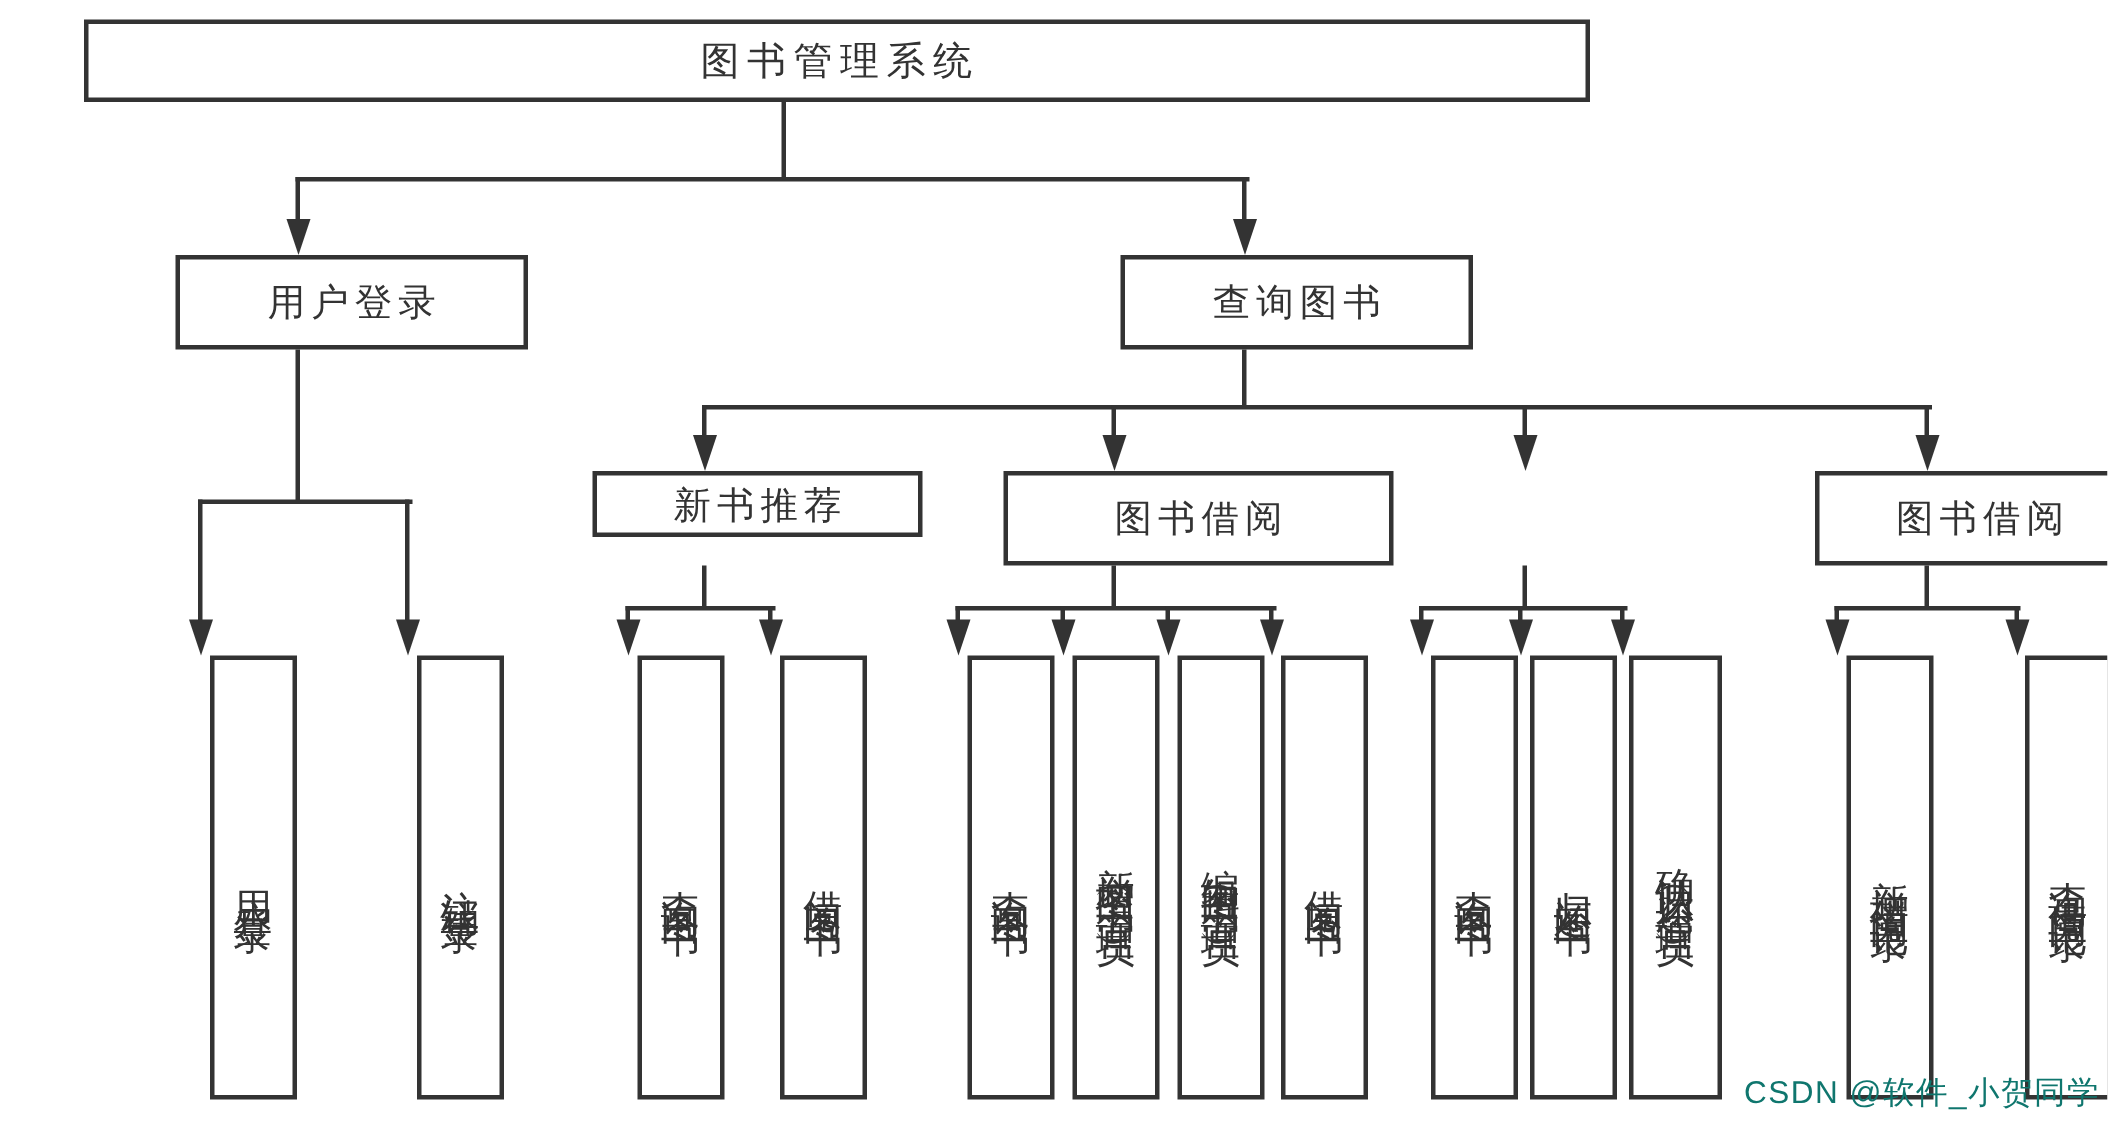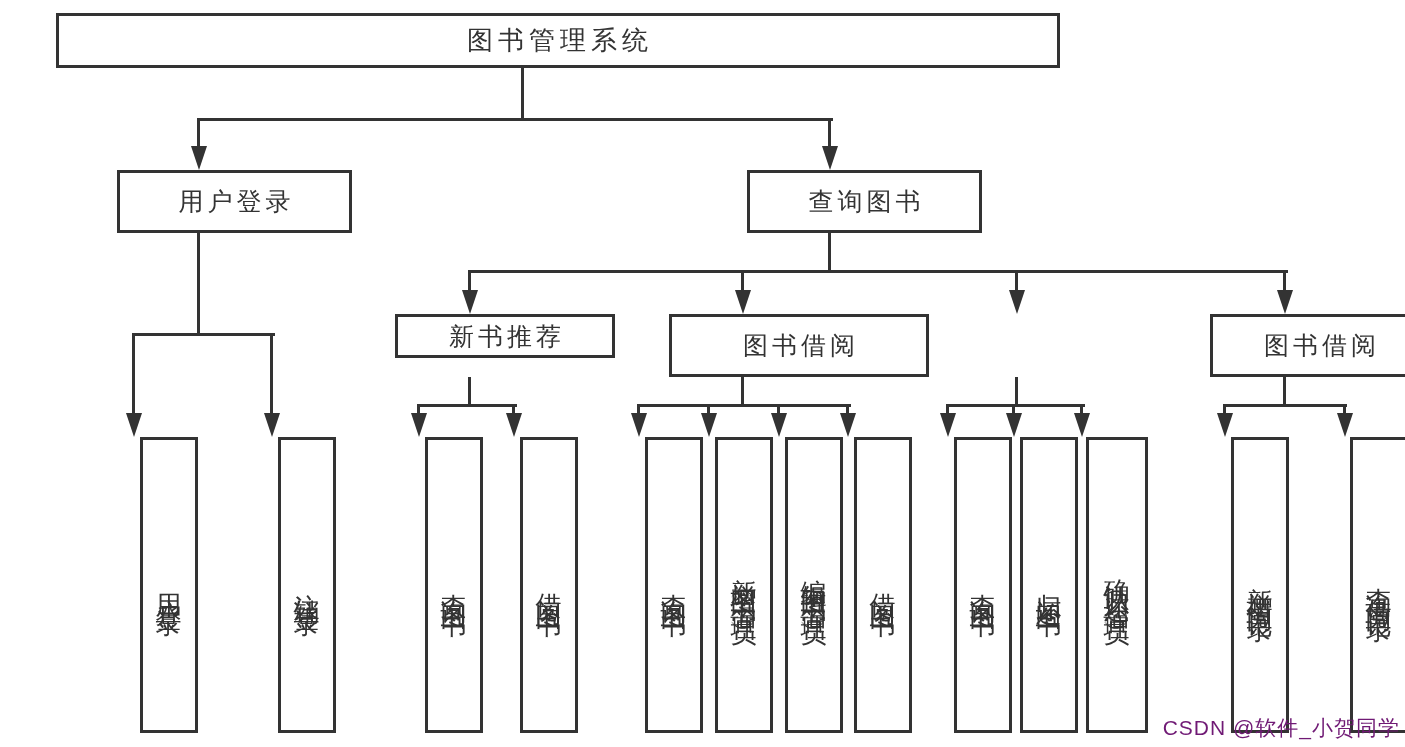--- a/index.html
+++ b/index.html
@@ -50,21 +50,21 @@
     border-left: 8px solid transparent;
     border-right: 8px solid transparent;
     border-top: 24px solid #333333;
   }
   .watermark {
     position: absolute;
     top: 714px;
     right: 5px;
     font-size: 21px;
     letter-spacing: 1px;
-    color: #701a75;
+    color: #0f766e;
     white-space: nowrap;
     z-index: 10;
   }
 </style>
 </head>
 <body>
 
 <div class="canvas">
 
   <div class="box root-box" style="left:21px; top:13px; width:1004px; height:55px;">

